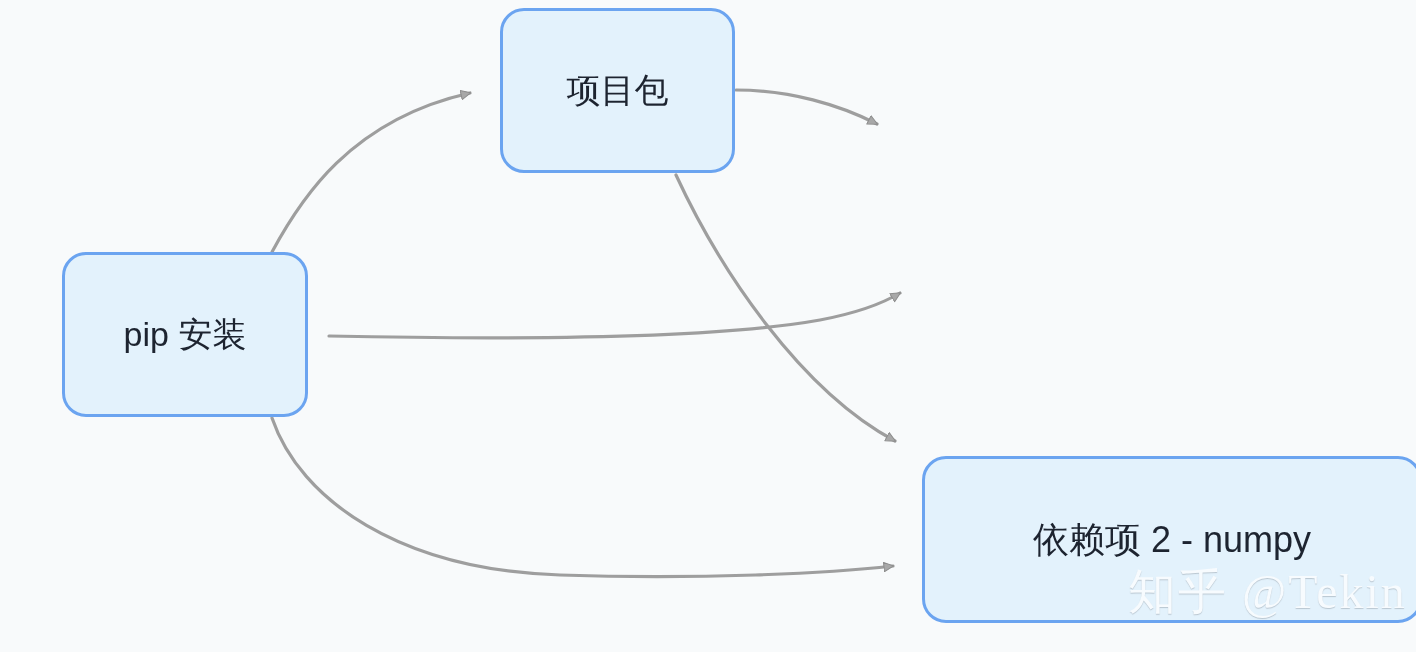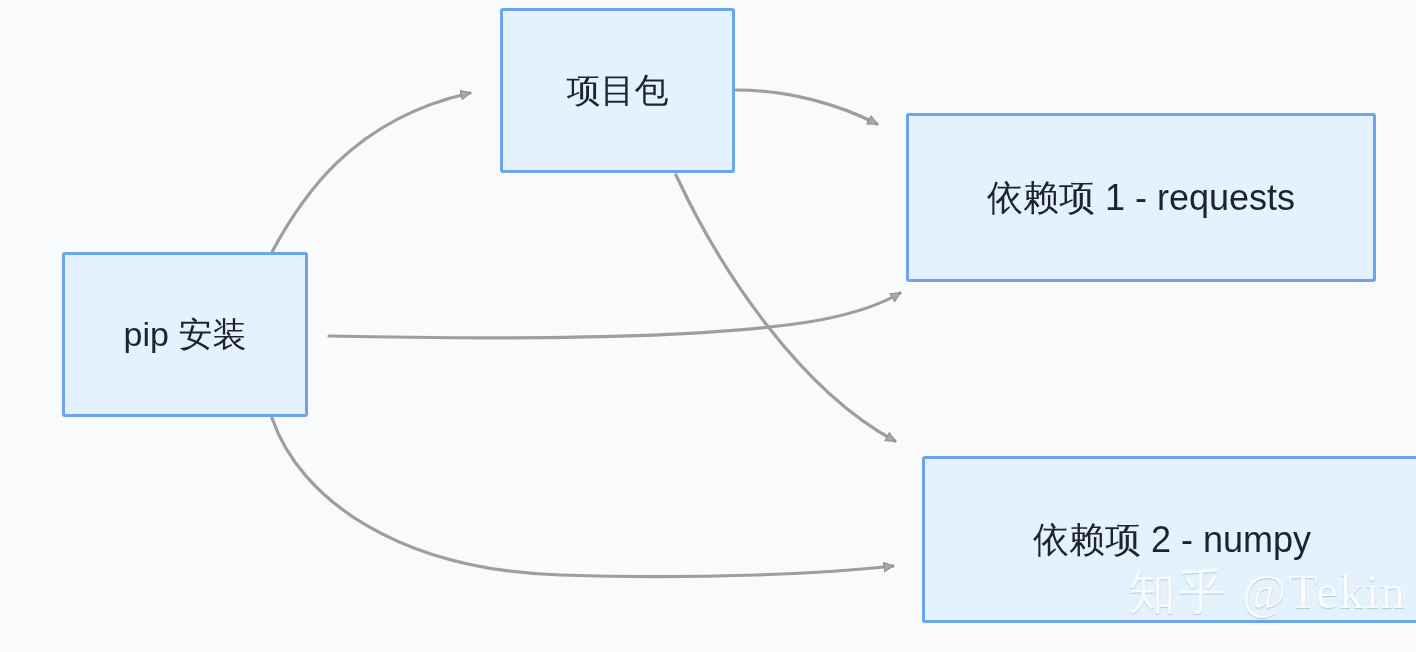--- a/index.html
+++ b/index.html
@@ -23,21 +23,21 @@
     left: 0;
     top: 0;
     width: 1416px;
     height: 652px;
   }
   .node {
     position: absolute;
     box-sizing: border-box;
     background: #e3f2fc;
     border: 3px solid #6ba4f0;
-    border-radius: 3px;
+    border-radius: 24px;
     display: flex;
     align-items: center;
     justify-content: center;
     color: #1d2430;
     text-align: left;
     line-height: 1.2;
     z-index: 5;
   }
   .node-label {
     display: block;
@@ -110,23 +110,20 @@
   </svg>
 
   <div class="node" id="node-pip">
     <span class="node-label">pip 安装</span>
   </div>
 
   <div class="node" id="node-project">
     <span class="node-label">项目包</span>
   </div>
 
-  <div class="node" id="node-dep1">
-    <span class="node-label">依赖项 1 - requests</span>
-  </div>
 
   <div class="node" id="node-dep2">
     <span class="node-label">依赖项 2 - numpy</span>
   </div>
 
   <div id="watermark">知乎 @Tekin</div>
 
 </div>
 
 </body></html>

